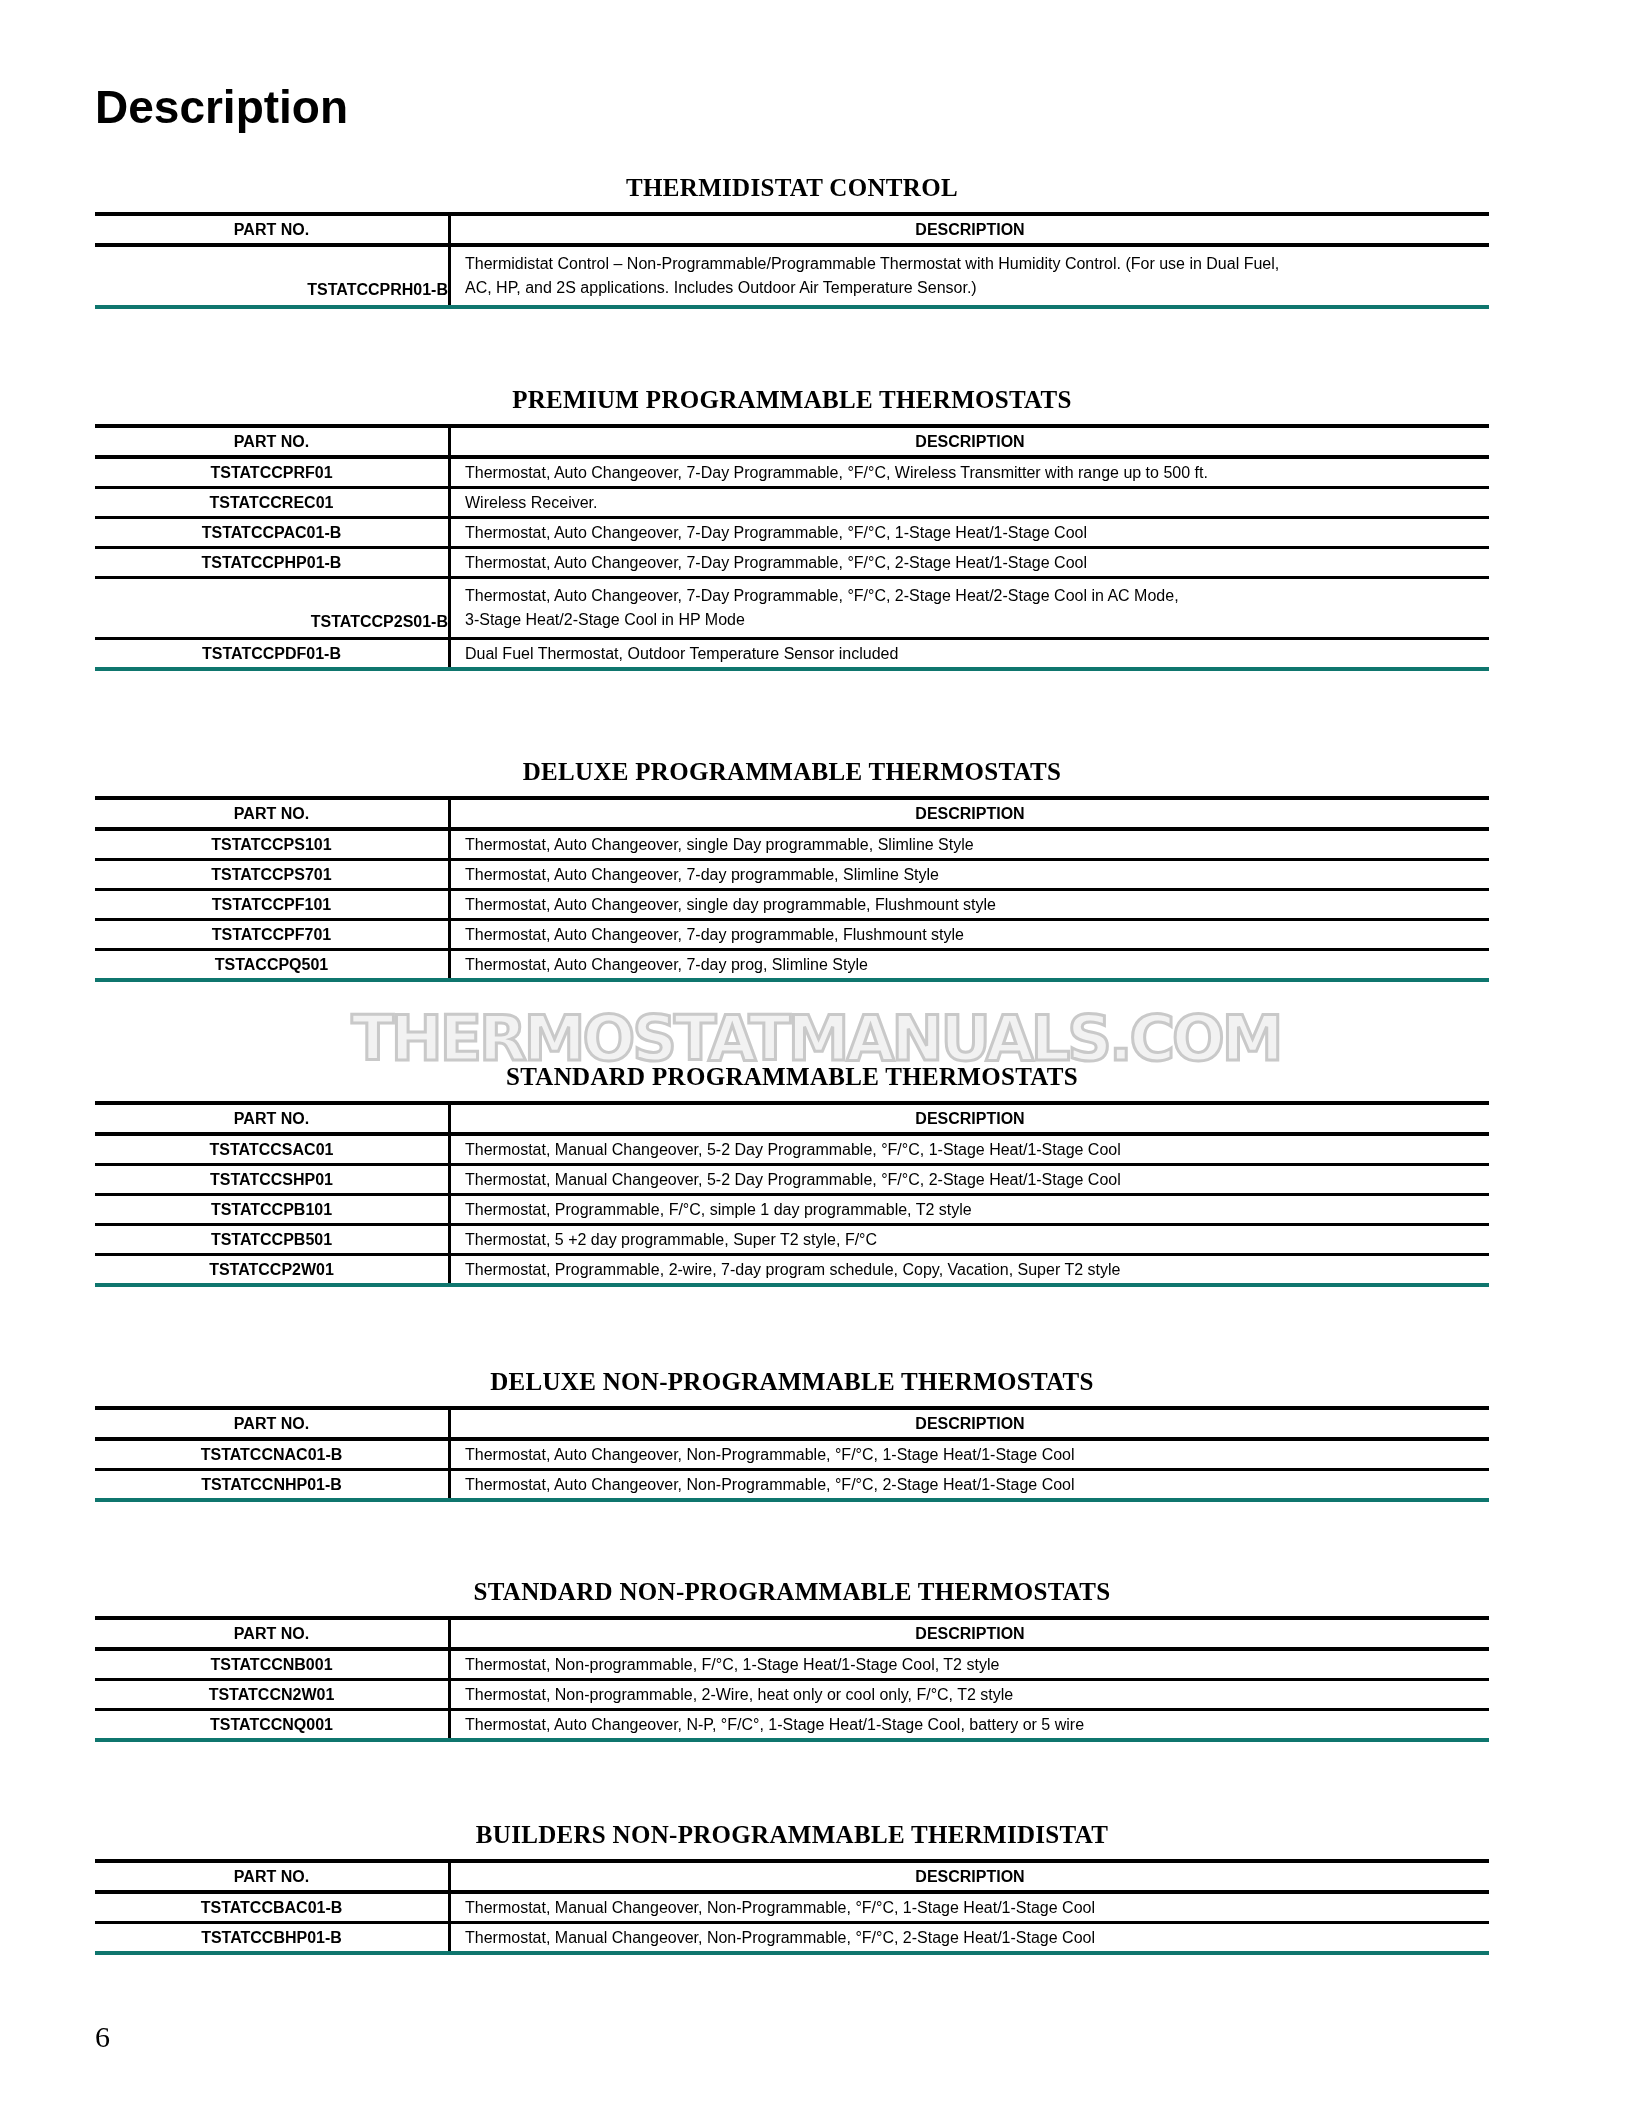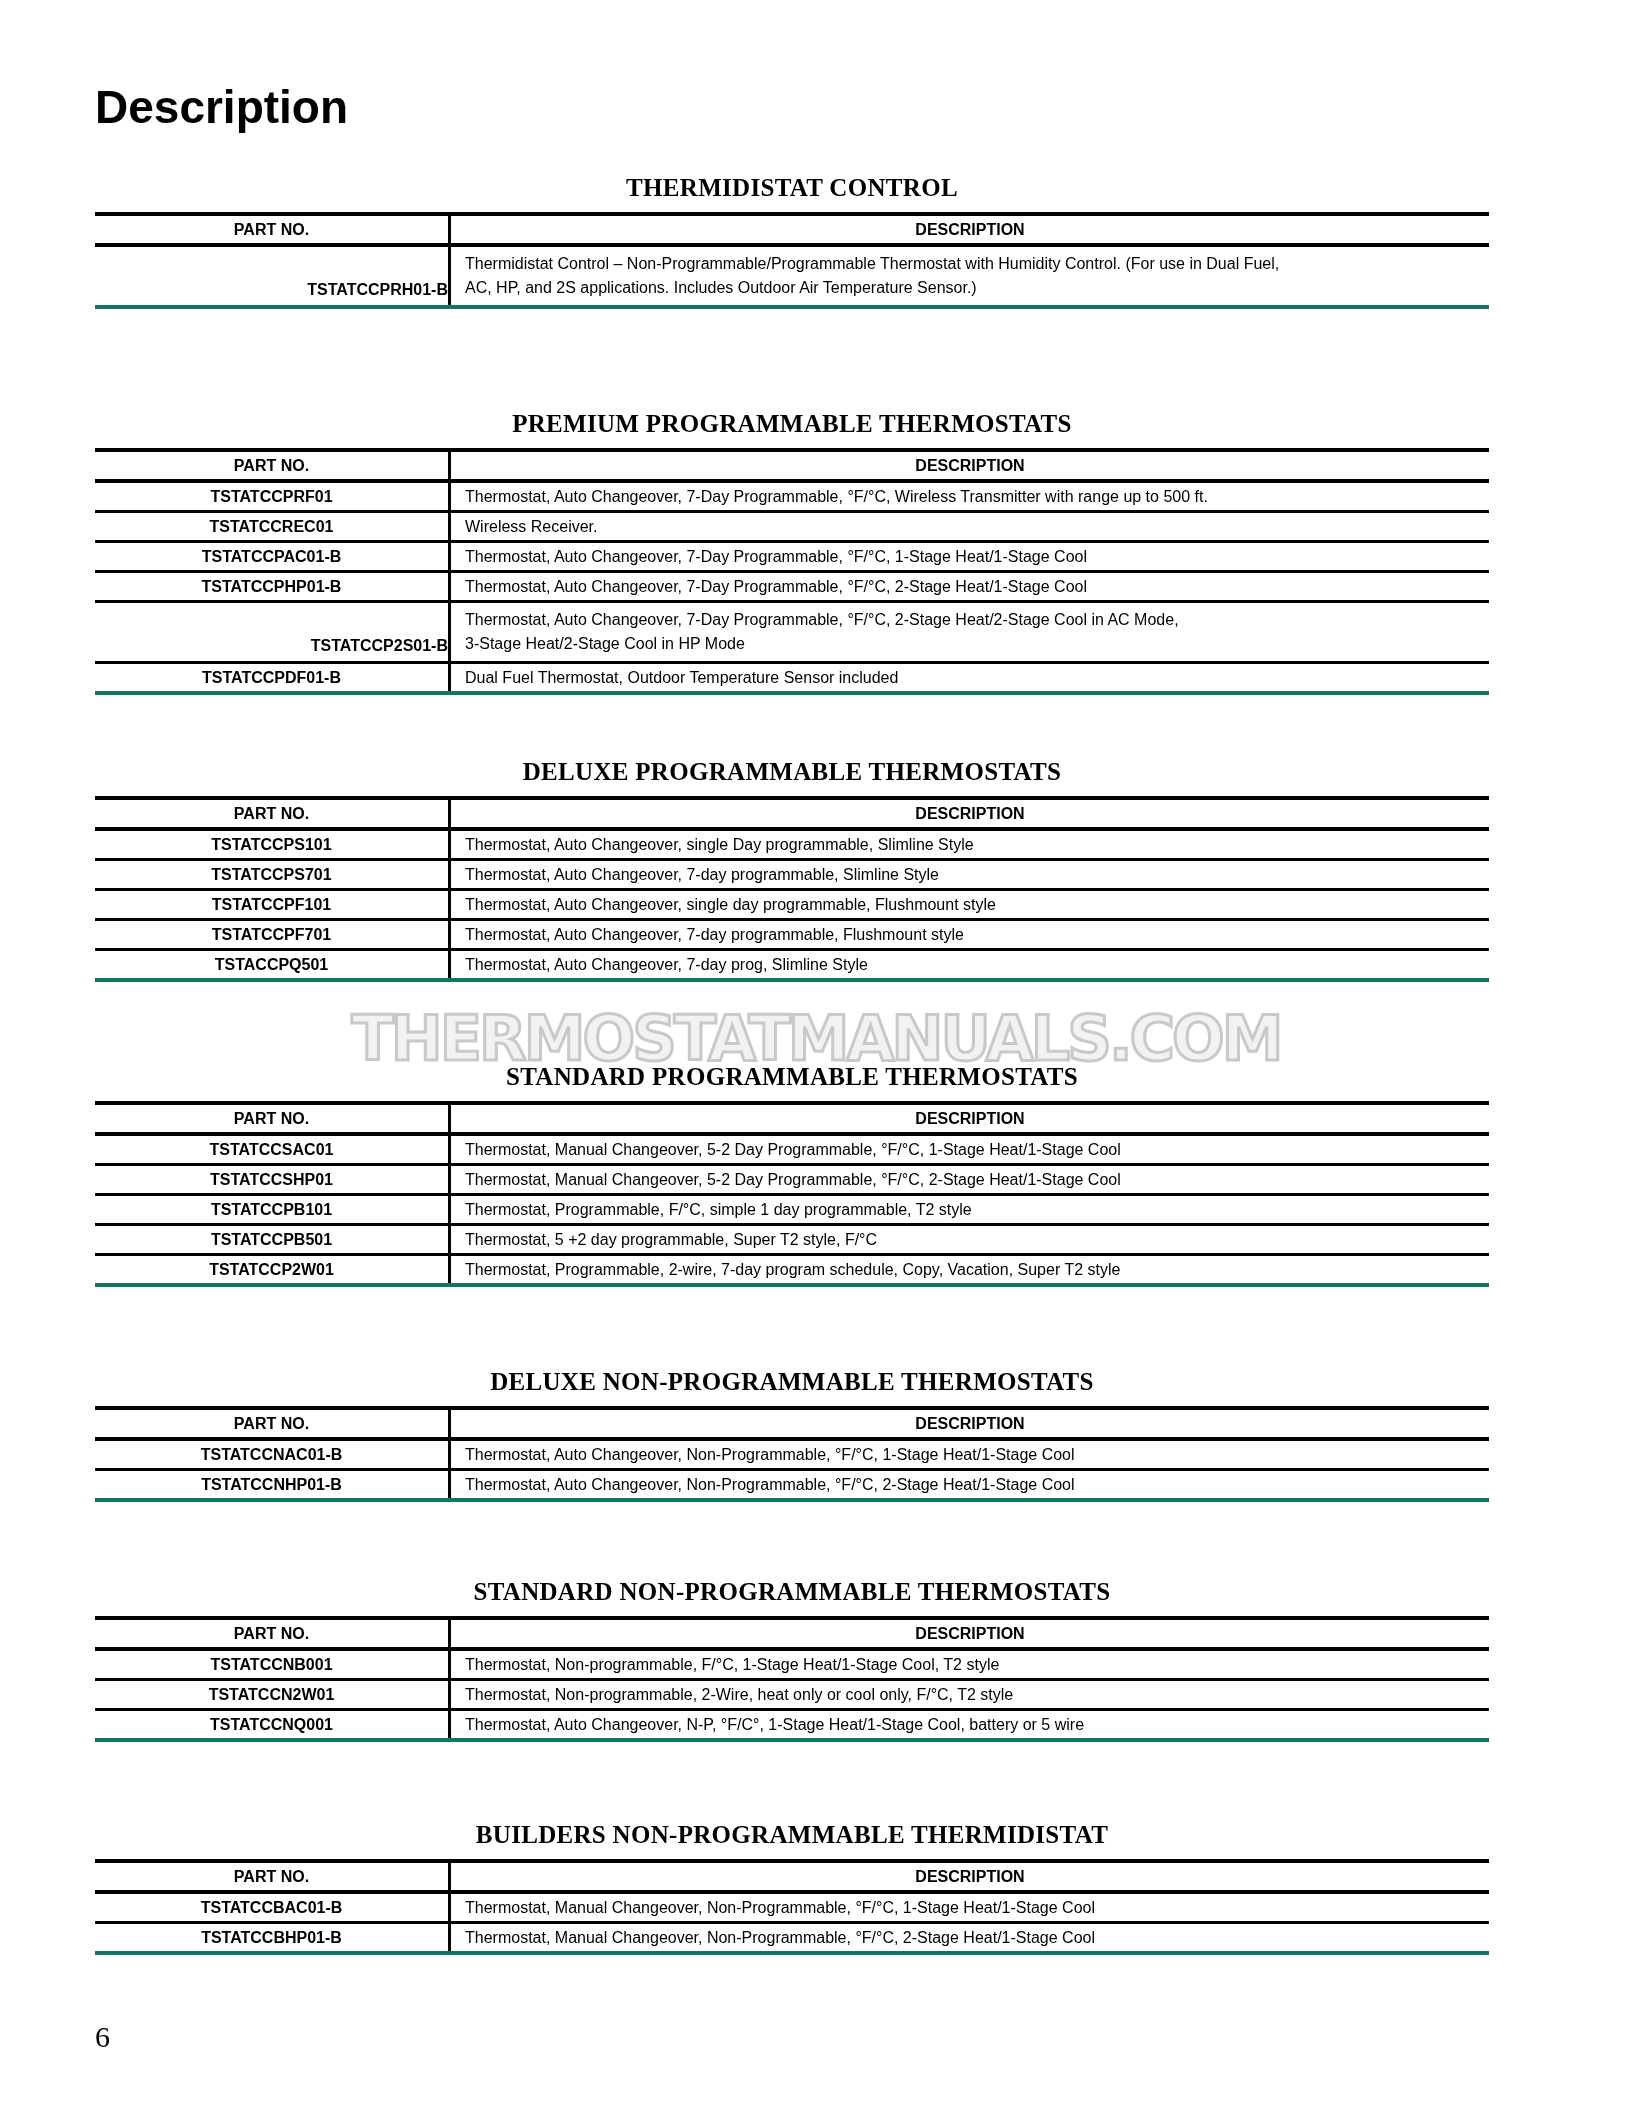--- a/index.html
+++ b/index.html
@@ -120,21 +120,21 @@
     <tbody>
       <tr class="tall">
         <td class="part">TSTATCCPRH01-B</td>
         <td class="desc">Thermidistat Control – Non-Programmable/Programmable Thermostat with Humidity Control.  (For use in Dual Fuel,
 AC, HP, and 2S applications.  Includes Outdoor Air Temperature Sensor.)</td>
       </tr>
     </tbody>
   </table>
 </div>
 
-<div class="tbl-section" style="top:410px">
+<div class="tbl-section" style="top:386px">
   <h2>PREMIUM PROGRAMMABLE THERMOSTATS</h2>
   <table class="parts">
     <thead>
       <tr>
         <th class="col-part">PART NO.</th>
         <th>DESCRIPTION</th>
       </tr>
     </thead>
     <tbody>
       <tr>

